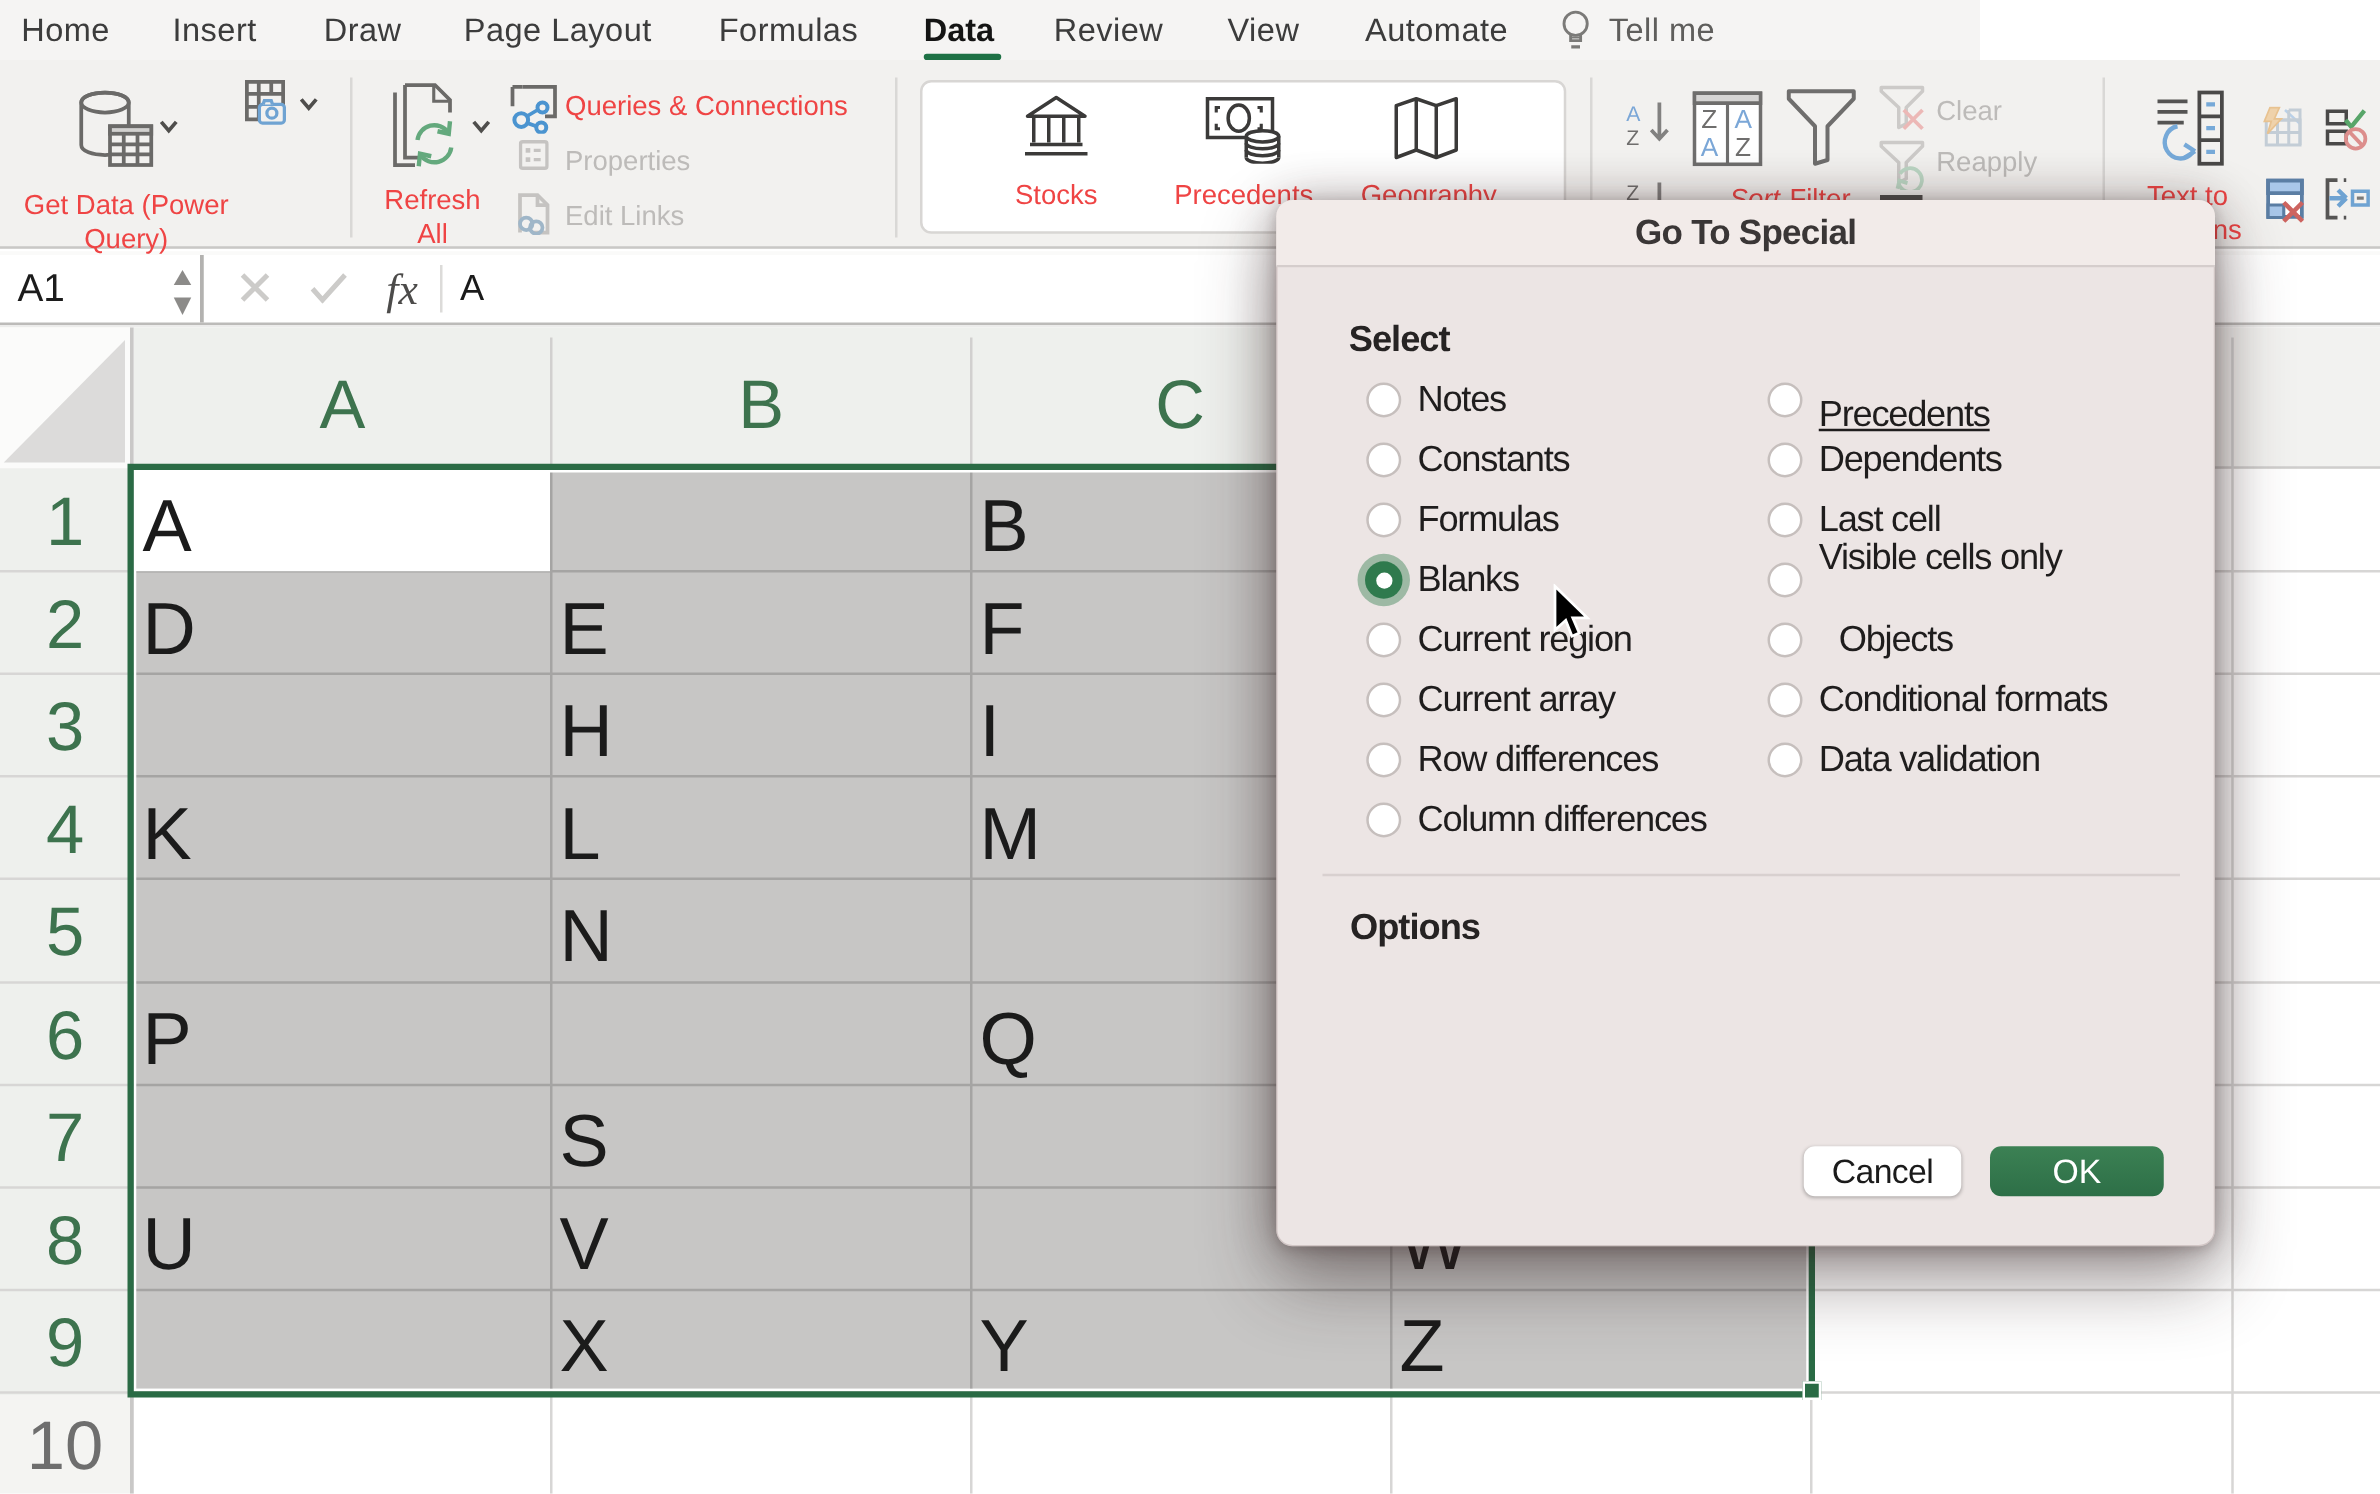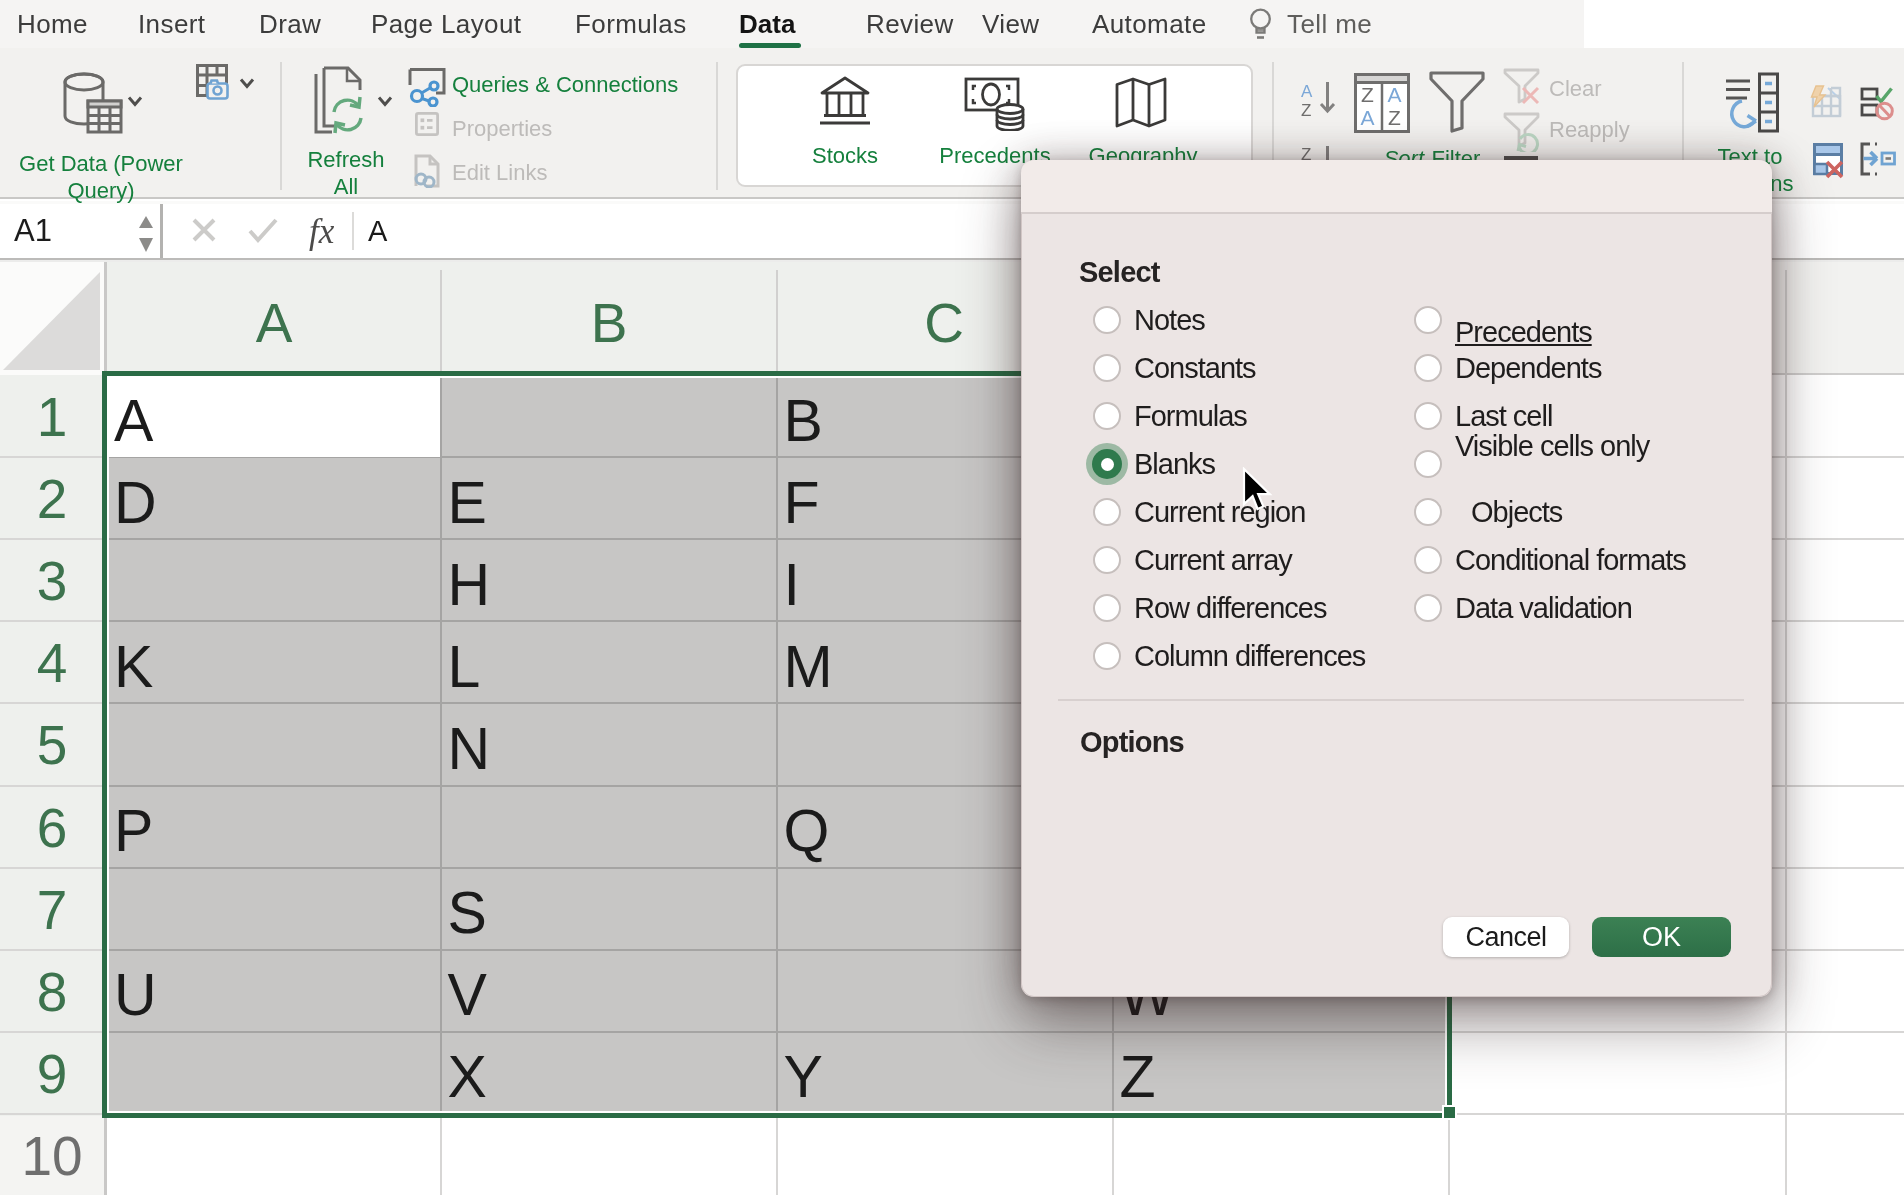--- a/index.html
+++ b/index.html
@@ -11,21 +11,21 @@
 <body>
 
 <div class="abs" id="tabbar" style="left:0;top:0;width:1584px;height:48px;background:#f5f4f3;">
   <div class="abs tab" style="left:17px;top:9px;">Home</div>
   <div class="abs tab" style="left:138px;top:9px;">Insert</div>
   <div class="abs tab" style="left:259px;top:9px;">Draw</div>
   <div class="abs tab" style="left:371px;top:9px;">Page Layout</div>
   <div class="abs tab" style="left:575px;top:9px;">Formulas</div>
   <div class="abs tab tabsel" style="left:739px;top:9px;">Data</div>
   <div class="abs" style="left:739px;top:43px;width:62px;height:5px;background:#1e7145;border-radius:3px;"></div>
-  <div class="abs tab" style="left:866px;top:9px;">Review</div>
+  <div class="abs tab" style="left:843px;top:9px;">Review</div>
   <div class="abs tab" style="left:982px;top:9px;">View</div>
   <div class="abs tab" style="left:1092px;top:9px;">Automate</div>
   <svg class="abs" style="left:1249px;top:8px;" width="23" height="32" viewBox="0 0 23 32">
     <circle cx="11.5" cy="11" r="9.3" fill="none" stroke="#7b7a78" stroke-width="2.3"></circle>
     <path d="M7.5 19.5 L7.5 24.5 L15.5 24.5 L15.5 19.5" fill="none" stroke="#7b7a78" stroke-width="2.3"></path>
     <path d="M7.5 22 L15.5 22" stroke="#7b7a78" stroke-width="1.6"></path>
     <path d="M8 29.5 L15 29.5" stroke="#7b7a78" stroke-width="2.6"></path>
   </svg>
   <div class="abs tab" style="left:1287px;top:9px;color:#5f5e5c;">Tell me</div>
 </div>
@@ -202,21 +202,21 @@
   <path d="M15 20 L30 35 M30 20 L15 35" stroke="#cd6460" stroke-width="3.6"></path>
 </svg>
 <svg class="abs" style="left:1860px;top:142px;" width="36" height="36" viewBox="0 0 36 36">
   <path d="M10 2 L2 2 L2 32 L10 32 M15 2 L17 2 M15 32 L17 32" fill="none" stroke="#565554" stroke-width="3"></path>
   <path d="M3.5 16.5 L17 16.5 M17 16.5 L10.5 10 M17 16.5 L10.5 23" fill="none" stroke="#6fa3d2" stroke-width="3.6"></path>
   <rect x="22" y="11" width="12.5" height="11" fill="none" stroke="#6fa3d2" stroke-width="2.8"></rect>
   <path d="M25.5 16.5 L31 16.5" stroke="#7b7a78" stroke-width="2.6"></path>
 </svg>
 
 <style>
-  .riblabel { font-size:22px; color:#15803d; line-height:27px; }
+  .riblabel { font-size:22px; color:#ef4444; line-height:27px; }
   .riblabel.gray { color:#bdbbb9; }
 </style>
 
 <div class="abs" style="left:0;top:204px;width:1904px;height:56px;background:#ffffff;border-bottom:2px solid #bcbbb9;"></div>
 <div class="abs" style="left:0;top:260px;width:1904px;height:2px;background:#ececeb;"></div>
 <div class="abs" style="left:160px;top:204px;width:3px;height:54px;background:#b3b2b0;"></div>
 <div class="abs" style="left:14px;top:213px;font-size:31px;color:#1c1c1c;">A1</div>
 <svg class="abs" style="left:137px;top:214px;" width="18" height="40" viewBox="0 0 18 40">
   <path d="M9 2 L16 14 L2 14 Z" fill="#8c8b89"></path>
   <path d="M9 38 L16 24 L2 24 Z" fill="#8c8b89"></path>
@@ -334,20 +334,21 @@
 <style>
   .hletter { font-size:55px; color:#3d734e; transform:translateX(-50%); }
   .gvl { top:113px; width:2px; height:820px; background:#d7d6d5; }
   .rn { position:absolute; width:104px; text-align:center; font-size:55px; color:#3d734e; }
   .gl { position:absolute; left:0; width:1904px; height:2px; background:#d7d6d5; }
   .cl { position:absolute; font-size:59px; color:#1b1b1b; }
 </style>
 
 <div class="abs" id="dialog" style="left:1021px;top:160px;width:751px;height:837px;background:#ece5e4;border-radius:13px;outline:1px solid rgba(160,140,140,0.35);outline-offset:-1px;box-shadow:0 26px 60px rgba(45,28,28,0.45), 0 0 36px rgba(55,32,32,0.30), 0 2px 10px rgba(45,28,28,0.22);">
   <div class="abs" style="left:0;top:0;width:751px;height:54px;background:#f2ebe9;border-radius:13px 13px 0 0;border-bottom:2px solid #d5cdcc;"></div>
+  <div class="abs" style="left:0;top:10px;width:751px;text-align:center;font-size:28px;font-weight:bold;color:#3a3636;letter-spacing:-0.6px;">Go To Special</div>
   <div class="abs" style="left:58px;top:96px;font-size:29px;font-weight:bold;color:#262323;letter-spacing:-0.8px;">Select</div>
 
   <div id="radios">
       <div class="radio" style="left:72px;top:146.3px;"></div>
       <div class="rlabel" style="left:113px;top:143.8px;">Notes</div>
       <div class="radio" style="left:72px;top:194.3px;"></div>
       <div class="rlabel" style="left:113px;top:191.8px;">Constants</div>
       <div class="radio" style="left:72px;top:242.3px;"></div>
       <div class="rlabel" style="left:113px;top:239.8px;">Formulas</div>
       <div class="abs" style="left:65px;top:283.3px;width:42px;height:42px;border-radius:50%;background:#9db9a4;"></div>

